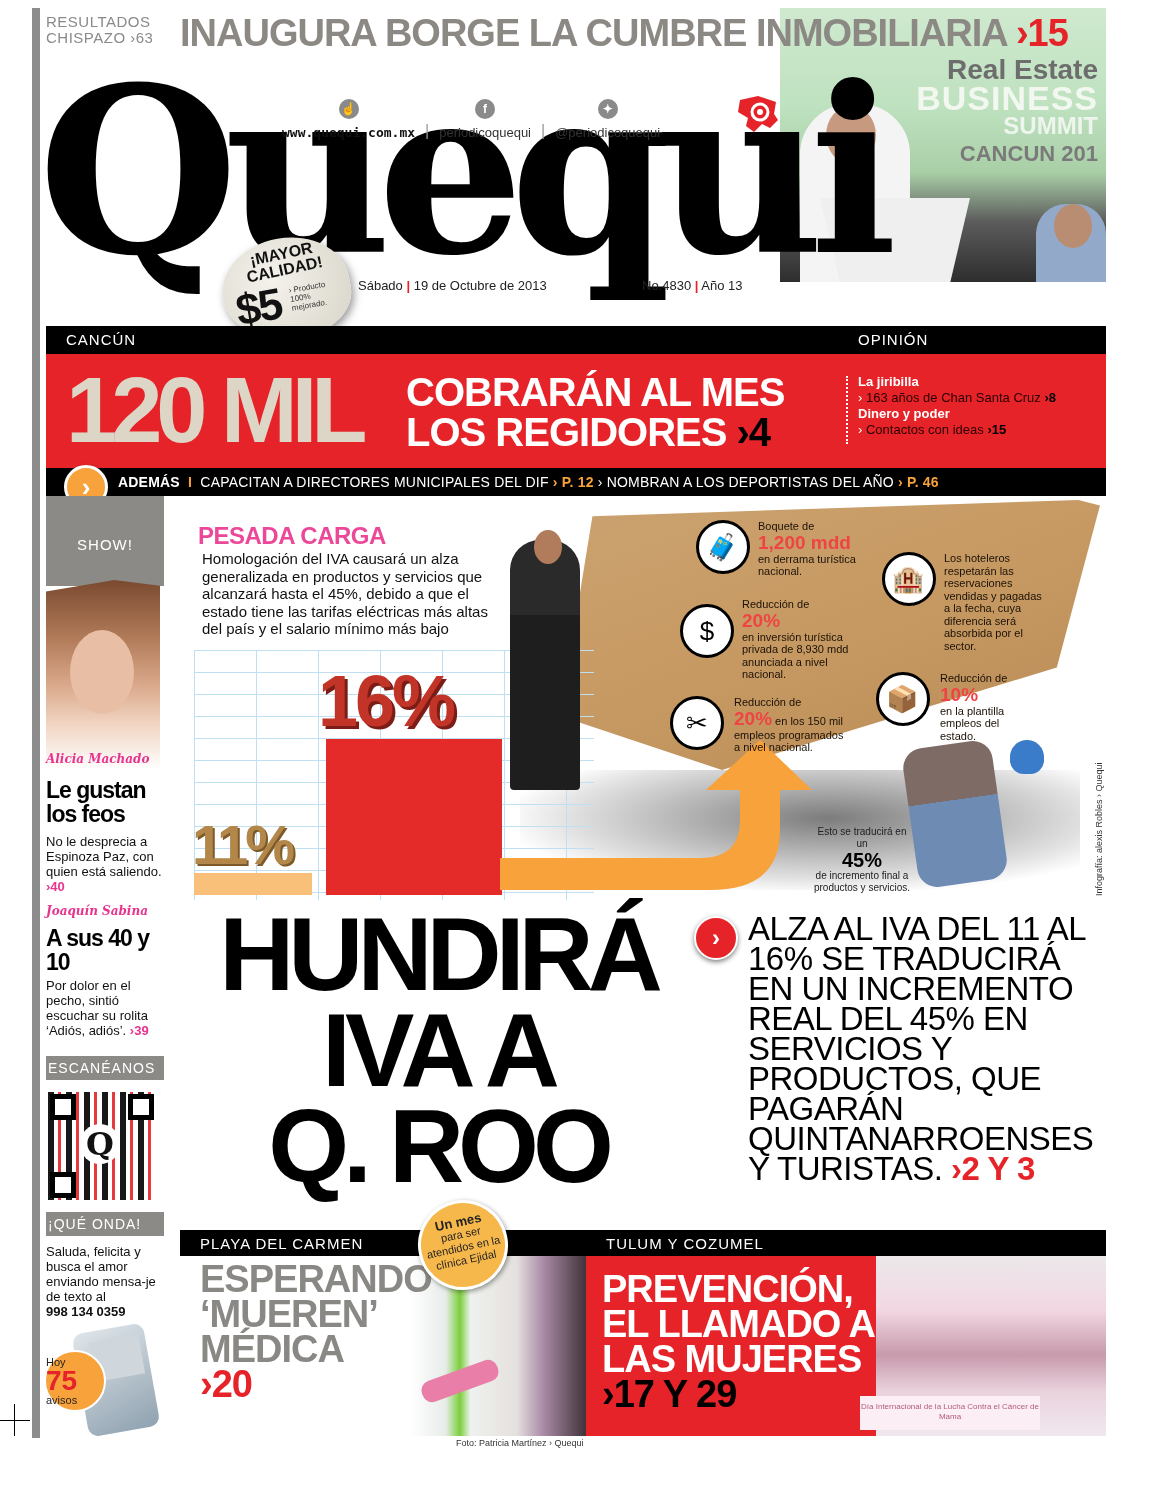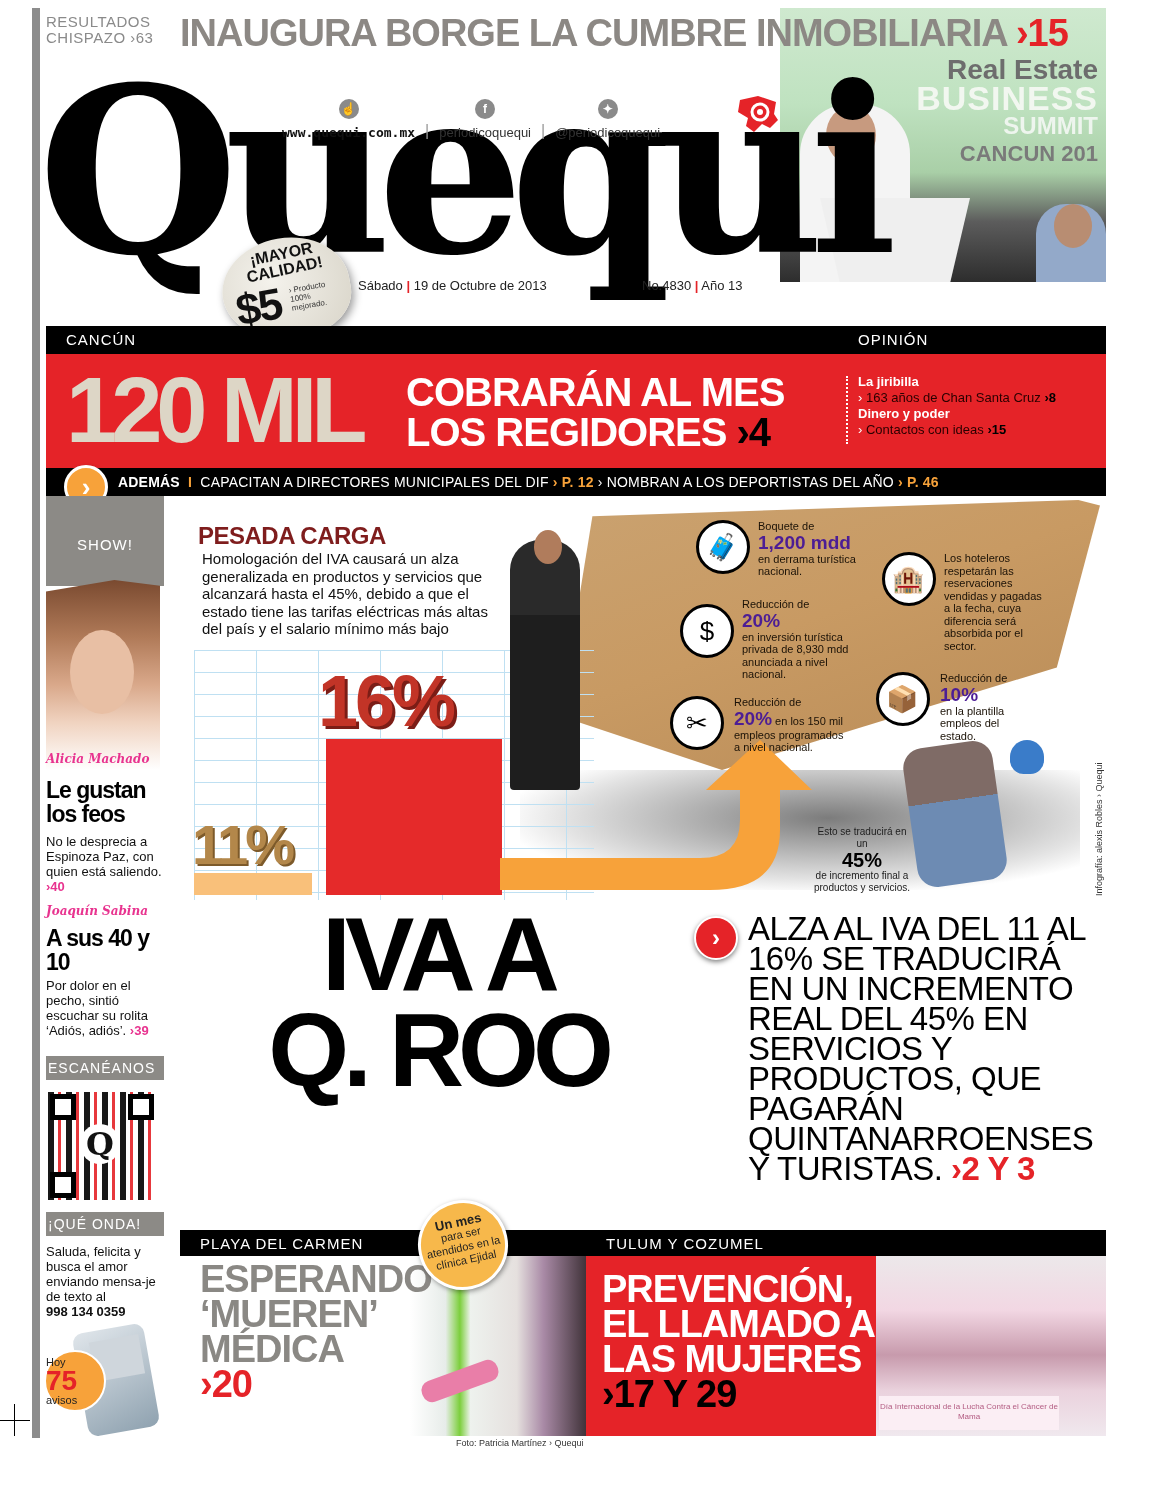--- a/index.html
+++ b/index.html
@@ -84,41 +84,41 @@
       repeating-linear-gradient(90deg,#000 0 6px,#fff 6px 10px,#e52328 10px 13px,#fff 13px 18px),
       #fff; opacity: 0.9; }
   .qr-finder { width: 26px; height: 26px; border: 5px solid #000; background: #fff; }
   .qr-q { left: 80px; top: 1124px; width: 40px; height: 40px; border-radius: 50%; background: #fff; font-family: "DejaVu Serif", serif; font-weight: 900; font-size: 32px; text-align: center; line-height: 40px; }
   .phone { left: 80px; top: 1328px; width: 72px; height: 104px; background: linear-gradient(160deg,#dfe5ea,#8fa2b0); border-radius: 10px; transform: rotate(-10deg); }
   .phone-screen { left: 92px; top: 1338px; width: 50px; height: 40px; background: #cfd6dc; transform: rotate(-10deg); }
   .hoy-badge { left: 44px; top: 1350px; width: 62px; height: 62px; border-radius: 50%; background: #f7a23a; border: 2px solid #fff; text-align: left; color: #222; font-size: 11px; line-height: 12px; padding-top: 4px; }
   .hoy-badge .n { display: block; font-size: 28px; font-weight: 900; color: #e52328; line-height: 26px; }
 
   
-  .pesada-title { left: 198px; top: 522px; font-size: 24px; font-weight: 900; letter-spacing: -0.5px; color: #7f1d1d; }
+  .pesada-title { left: 198px; top: 522px; font-size: 24px; font-weight: 900; letter-spacing: -0.5px; color: #ec4899; }
   .pesada-body { left: 202px; top: 550px; width: 310px; font-size: 15px; line-height: 17.5px; color: #111; }
   .grid { left: 194px; top: 650px; width: 400px; height: 250px;
     background-image: linear-gradient(#bfe0f2 1px, transparent 1px), linear-gradient(90deg,#bfe0f2 1px, transparent 1px);
     background-size: 100% 22px, 62px 100%; }
   .bar11 { left: 194px; top: 873px; width: 118px; height: 22px; background: #f9c07a; }
   .lbl11 { left: 192px; top: 812px; font-size: 56px; font-weight: 900; color: #b3874a; letter-spacing: -3px; text-shadow: 2px 2px 0 #7d5a2a; }
   .bar16 { left: 326px; top: 739px; width: 176px; height: 156px; background: #e52a2a; }
   .lbl16 { left: 318px; top: 660px; font-size: 72px; font-weight: 900; color: #c23427; letter-spacing: -3px; text-shadow: 3px 3px 0 #7b1d16; }
   .orange-arrow { left: 500px; top: 740px; width: 312px; height: 150px; }
 
   .box { left: 560px; top: 500px; width: 540px; height: 270px; background: linear-gradient(160deg,#caa270 0%,#c89a63 45%,#b88b57 100%); clip-path: polygon(6% 6%,96% 0,100% 2%,92% 62%,30% 100%,0% 80%); }
   .man1 { left: 510px; top: 540px; width: 70px; height: 250px; background: linear-gradient(180deg,#2a2a2a 0 30%,#1e1e1e 30% 100%); border-radius: 30px 30px 4px 4px; }
   .man1-head { left: 534px; top: 530px; width: 28px; height: 34px; background: #b07c5c; border-radius: 50%; }
   .man2 { left: 910px; top: 744px; width: 90px; height: 140px; background: linear-gradient(180deg,#7f6b66 0 40%,#6d8bb3 40% 100%); border-radius: 20px; transform: rotate(-8deg); }
   .man2-head { left: 1010px; top: 740px; width: 34px; height: 34px; background: #3a7cc9; border-radius: 50% 50% 40% 40%; }
   .shadow { left: 520px; top: 770px; width: 560px; height: 120px; background: radial-gradient(ellipse at 55% 40%, rgba(80,80,80,0.75), rgba(160,160,160,0.3) 60%, rgba(255,255,255,0) 75%); }
 
   .info-icon { width: 54px; height: 54px; border-radius: 50%; background: #fff; border: 3px solid #000; display: flex; align-items: center; justify-content: center; font-size: 26px; color: #000; }
   .info-text { font-size: 11px; line-height: 12.5px; color: #1b1207; }
-  .info-text .big { font-size: 19px; font-weight: 900; color: #4c1d95; line-height: 20px; display: block; }
+  .info-text .big { font-size: 19px; font-weight: 900; color: #ef4444; line-height: 20px; display: block; }
   .info-text .big.inline { display: inline; }
 
   .credit { left: 1094px; top: 896px; font-size: 9px; color: #333; transform: rotate(-90deg); transform-origin: left top; white-space: nowrap; }
   .translate-note { left: 812px; top: 826px; width: 100px; text-align: center; font-size: 10px; line-height: 12px; color: #222; }
   .translate-note .big { display: block; font-size: 20px; font-weight: 900; line-height: 20px; color: #000; }
 
   
   .main-headline { left: 188px; top: 906px; width: 500px; text-align: center; font-size: 104px; font-weight: 900; line-height: 96px; letter-spacing: -6px; color: #000; }
   .deck-arrow { left: 694px; top: 916px; width: 44px; height: 44px; border-radius: 50%; background: #e52328; color: #fff; font-size: 24px; font-weight: 900; display: flex; align-items: center; justify-content: center; border: 2px solid #fff; box-shadow: 0 2px 5px rgba(0,0,0,0.5); }
   .deck { left: 748px; top: 914px; width: 360px; font-size: 33px; line-height: 30px; color: #000; letter-spacing: -0.5px; }
@@ -133,21 +133,21 @@
   .mueren .pg { color: #e52328; }
   .clinic-photo { left: 410px; top: 1256px; width: 178px; height: 180px; background: linear-gradient(90deg,#fff 0%,#e7ece9 20%,#7ccf3c 28%,#eef2ee 34%,#e5e0de 60%,#a98aa6 75%,#3c2f35 100%); }
   .clinic-girl { left: 420px; top: 1370px; width: 80px; height: 22px; background: #e97ea8; border-radius: 10px; transform: rotate(-20deg); }
   .um-badge { left: 418px; top: 1200px; width: 90px; height: 90px; border-radius: 50%; background: #f7b84b; border: 3px solid #fff; box-shadow: 1px 2px 5px rgba(0,0,0,0.4); transform: rotate(-12deg); text-align: center; color: #222; font-size: 11px; line-height: 13px; padding-top: 12px; }
   .um-badge b { font-size: 13px; font-weight: 900; display: block; }
   .photo-credit { left: 456px; top: 1438px; font-size: 9px; color: #333; }
   .prev-box { left: 586px; top: 1256px; width: 290px; height: 180px; background: #e52328; }
   .prev { left: 602px; top: 1272px; font-size: 38px; font-weight: 900; color: #fff; line-height: 35px; letter-spacing: -1px; }
   .prev .pg { color: #000; }
   .pink-photo { left: 876px; top: 1256px; width: 230px; height: 180px; background: linear-gradient(180deg,#ece8ea 0%,#f2d7e3 30%,#c79aac 55%,#ead2dd 75%,#f0e8ee 100%); }
-  .banner { left: 879px; top: 1396px; width: 180px; height: 34px; background: #fbeef4; color: #b35c82; font-size: 8px; text-align: center; padding-top: 6px; line-height: 10px; }
+  .banner { left: 860px; top: 1396px; width: 180px; height: 34px; background: #fbeef4; color: #b35c82; font-size: 8px; text-align: center; padding-top: 6px; line-height: 10px; }
 
   .crop-mark { left: 0; top: 1420px; width: 30px; height: 1px; background: #000; }
   .crop-mark2 { left: 14px; top: 1404px; width: 1px; height: 32px; background: #000; }
 </style>
 </head>
 <body>
 
 <div class="abs rail"></div>
 
 <div class="abs results">
@@ -333,20 +333,21 @@
 </div>
 
 <div class="abs translate-note cond">
   <span>Esto se traducirá en un</span>
   <span class="big">45%</span>
   <span>de incremento final a productos y servicios.</span>
 </div>
 <div class="abs credit">Infografía: alexis Robles › Quequi</div>
 
 <div class="abs main-headline">
+  <div>HUNDIRÁ</div>
   <div>IVA A</div>
   <div>Q. ROO</div>
 </div>
 <div class="abs deck-arrow">›</div>
 <div class="abs deck">
   <span>ALZA AL IVA DEL 11 AL 16% SE TRADUCIRÁ EN UN INCREMENTO REAL DEL 45% EN SERVICIOS Y PRODUCTOS, QUE PAGARÁN QUINTANARROENSES Y TURISTAS.</span>
   <span class="pg">›2 Y 3</span>
 </div>
 
 <div class="abs black-bar bottom-bar playa-bar">

